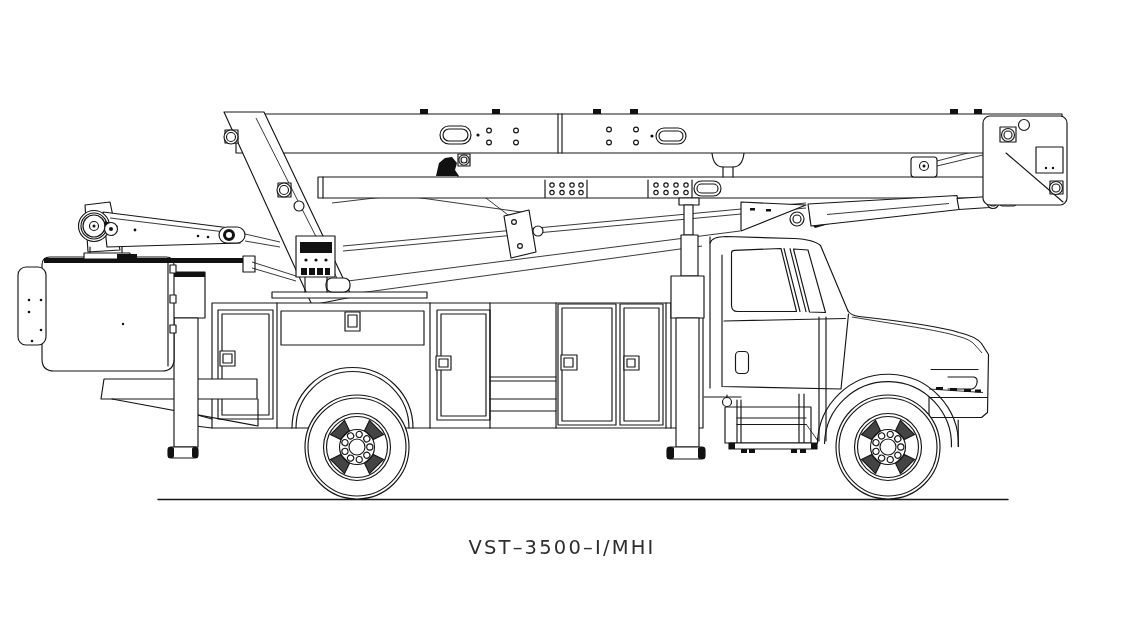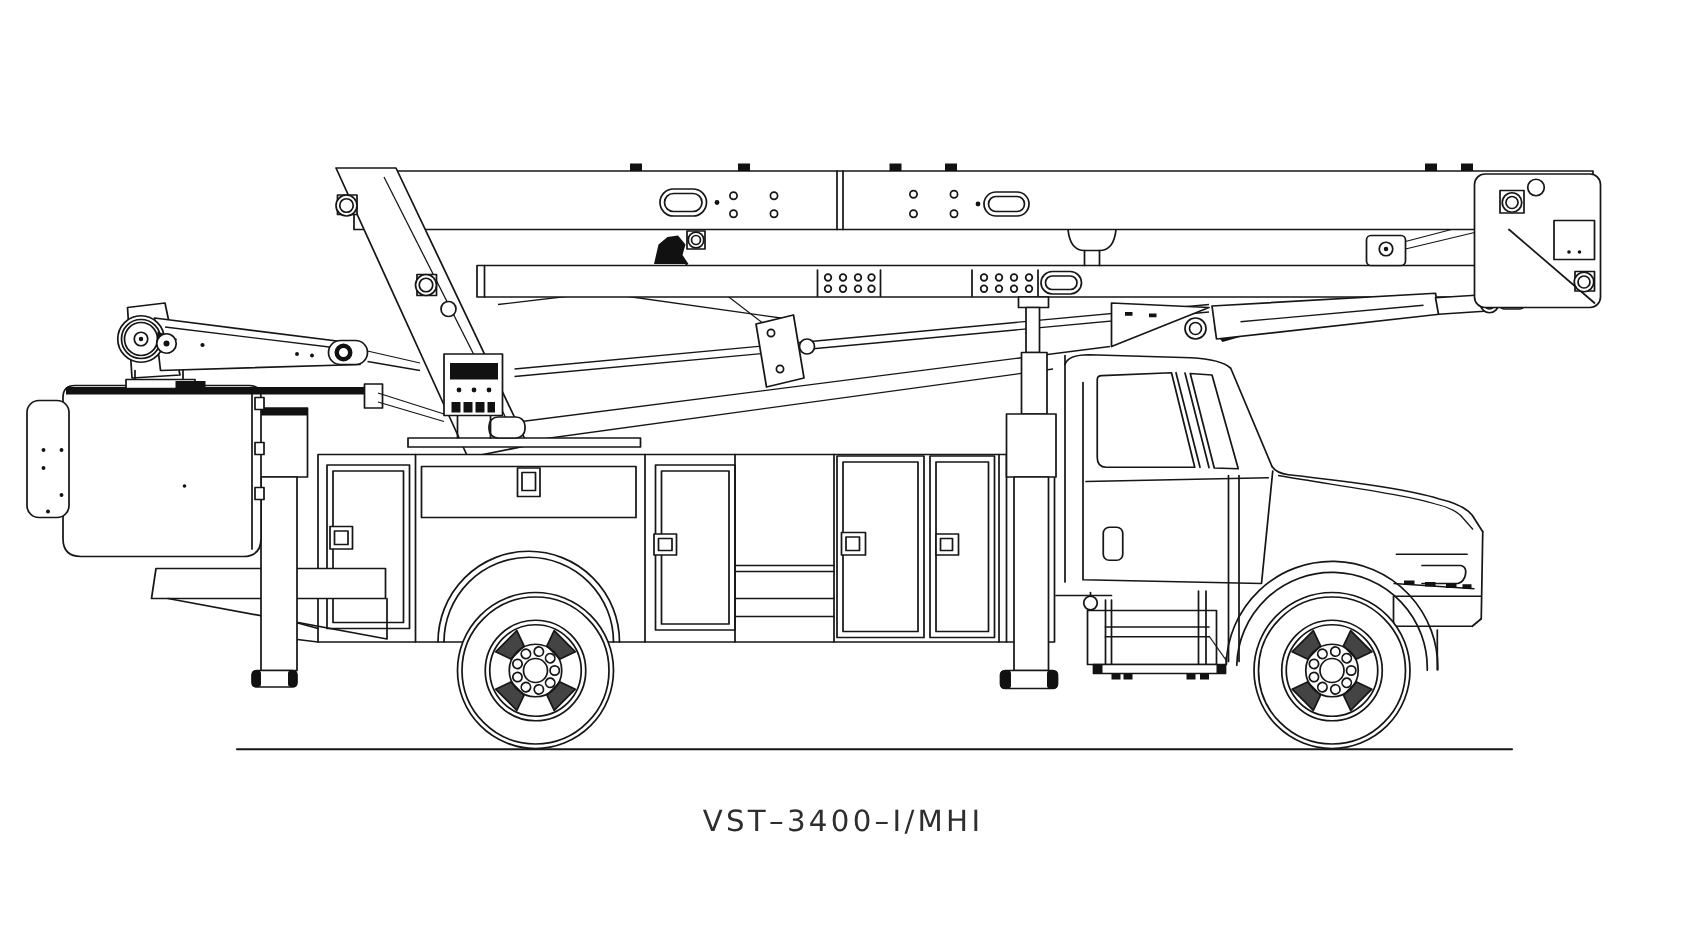--- a/index.html
+++ b/index.html
@@ -367,14 +367,14 @@
       <circle class="lnw" cx="12.8" cy="0" r="3.1" transform="rotate(200)"></circle>
       <circle class="lnw" cx="12.8" cy="0" r="3.1" transform="rotate(240)"></circle>
       <circle class="lnw" cx="12.8" cy="0" r="3.1" transform="rotate(280)"></circle>
       <circle class="lnw" cx="12.8" cy="0" r="3.1" transform="rotate(320)"></circle>
     </g>
     <circle class="lnw" cx="0" cy="0" r="8"></circle>
   </g>
 
 </svg>
 
-<div class="caption">VST–3400–I/MHI</div>
+<div class="caption">VST–3500–I/MHI</div>
 </div>
 
 </body></html>

